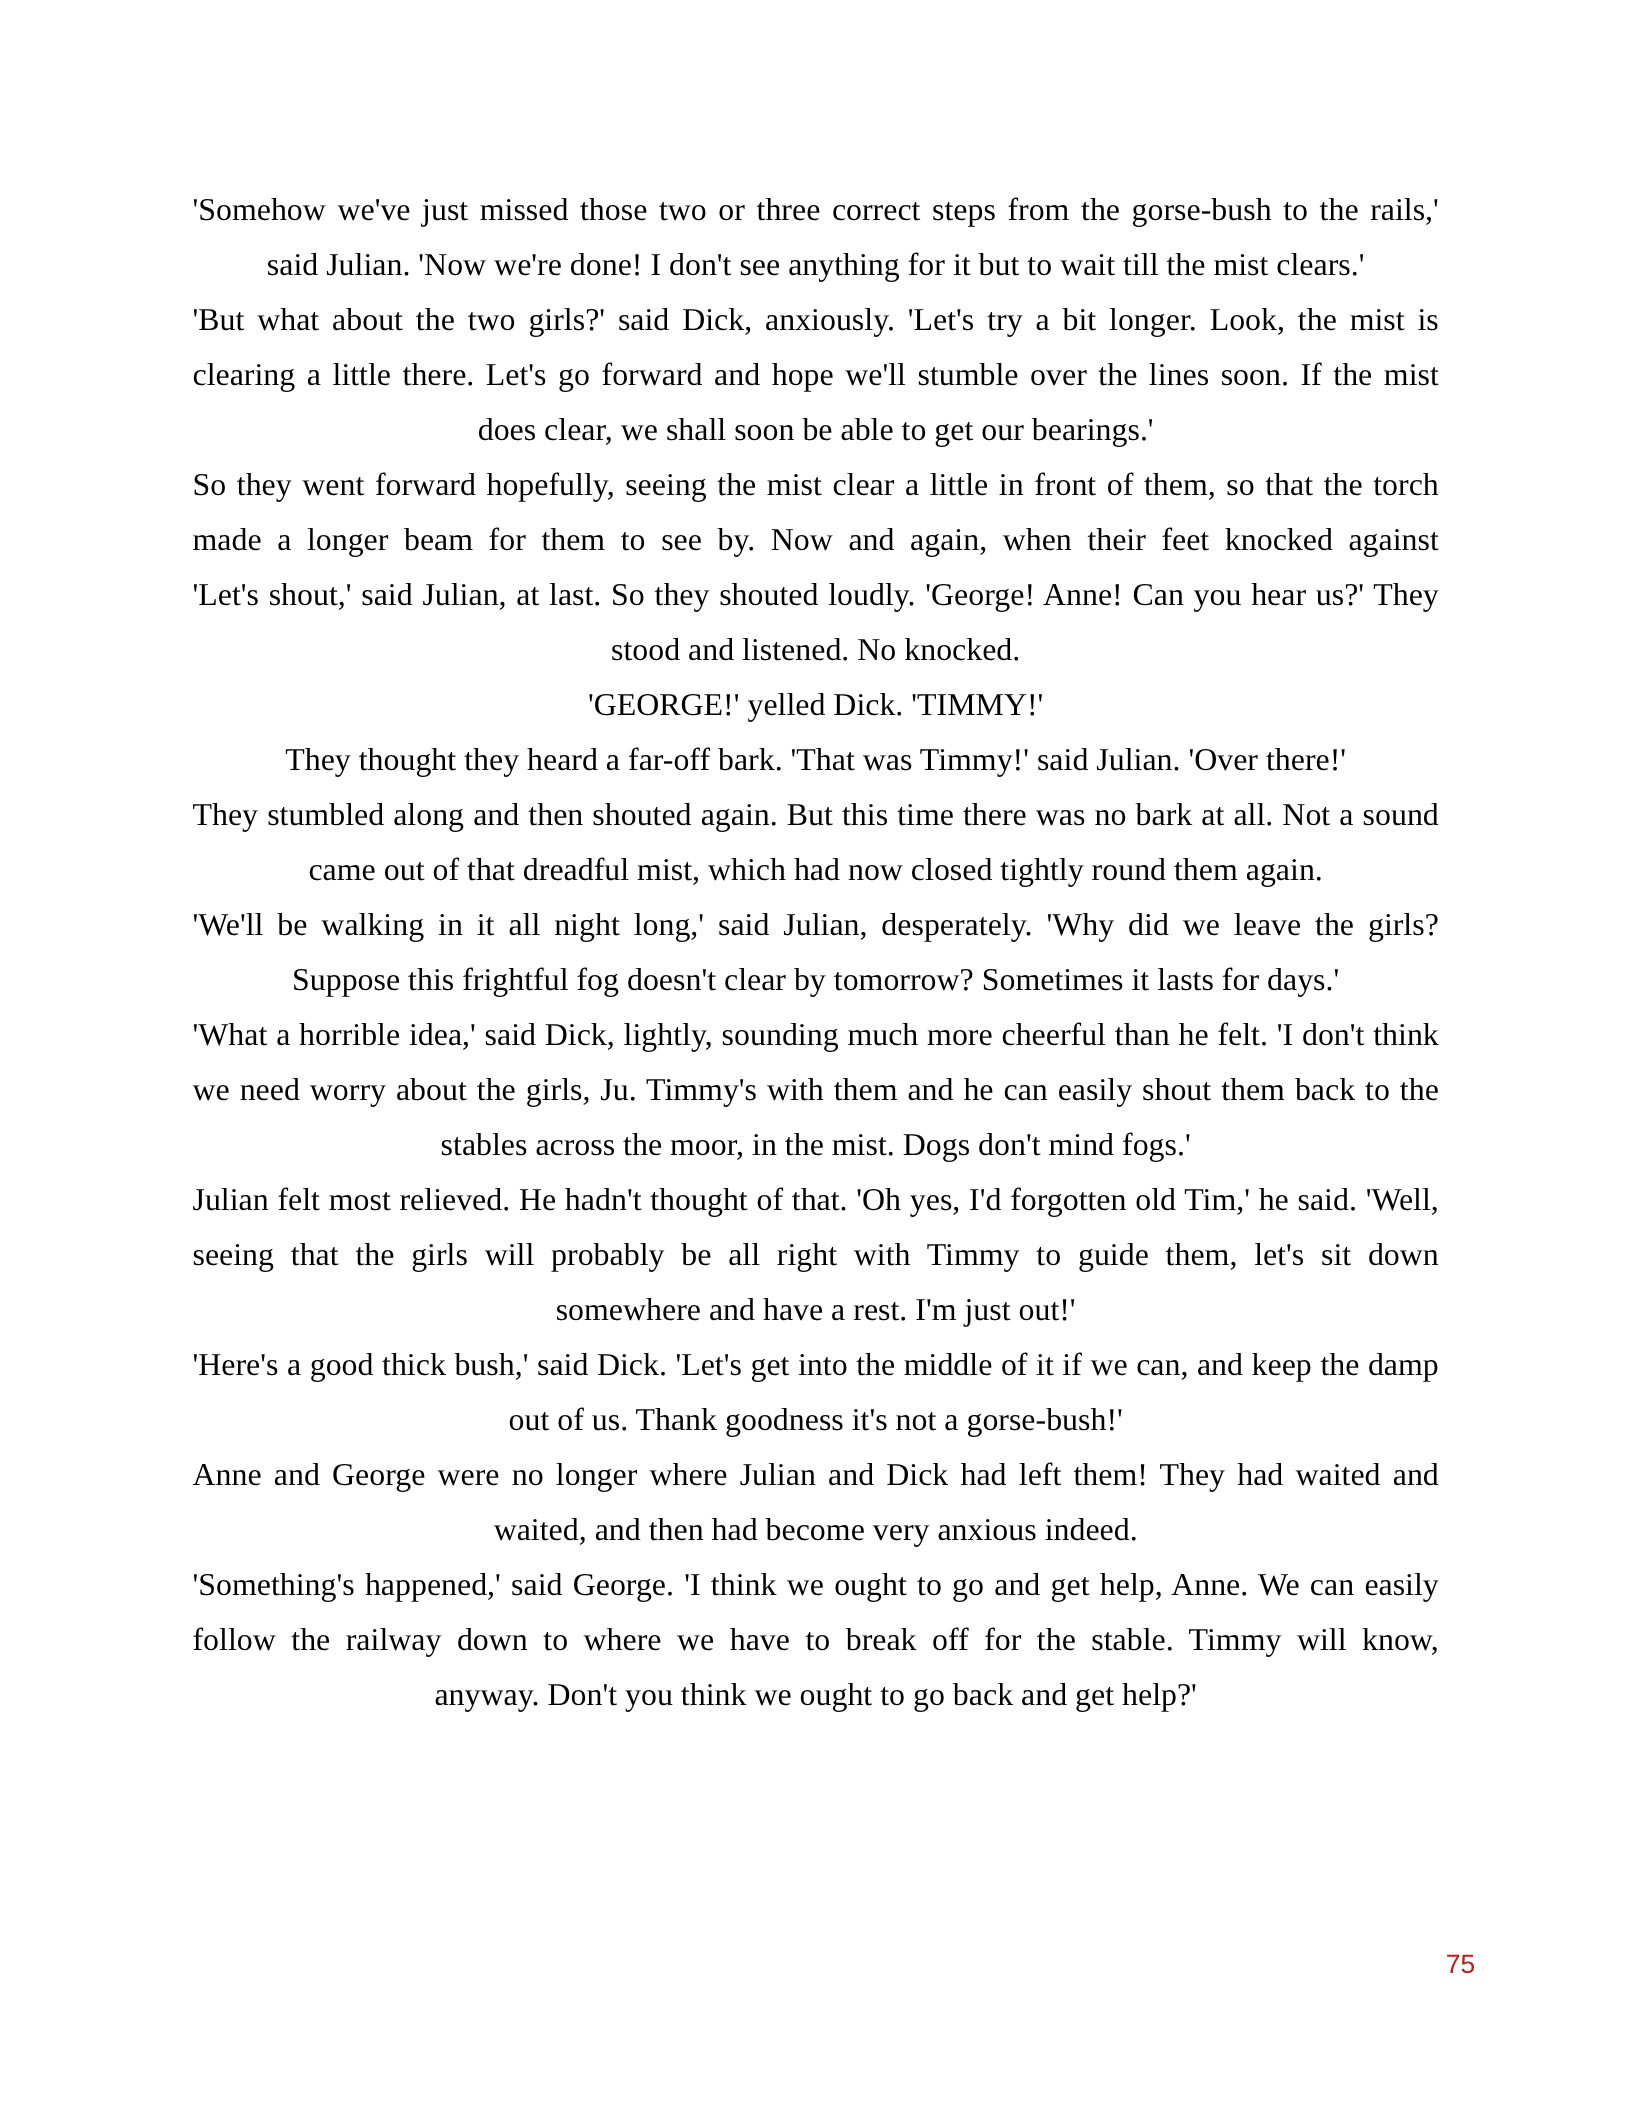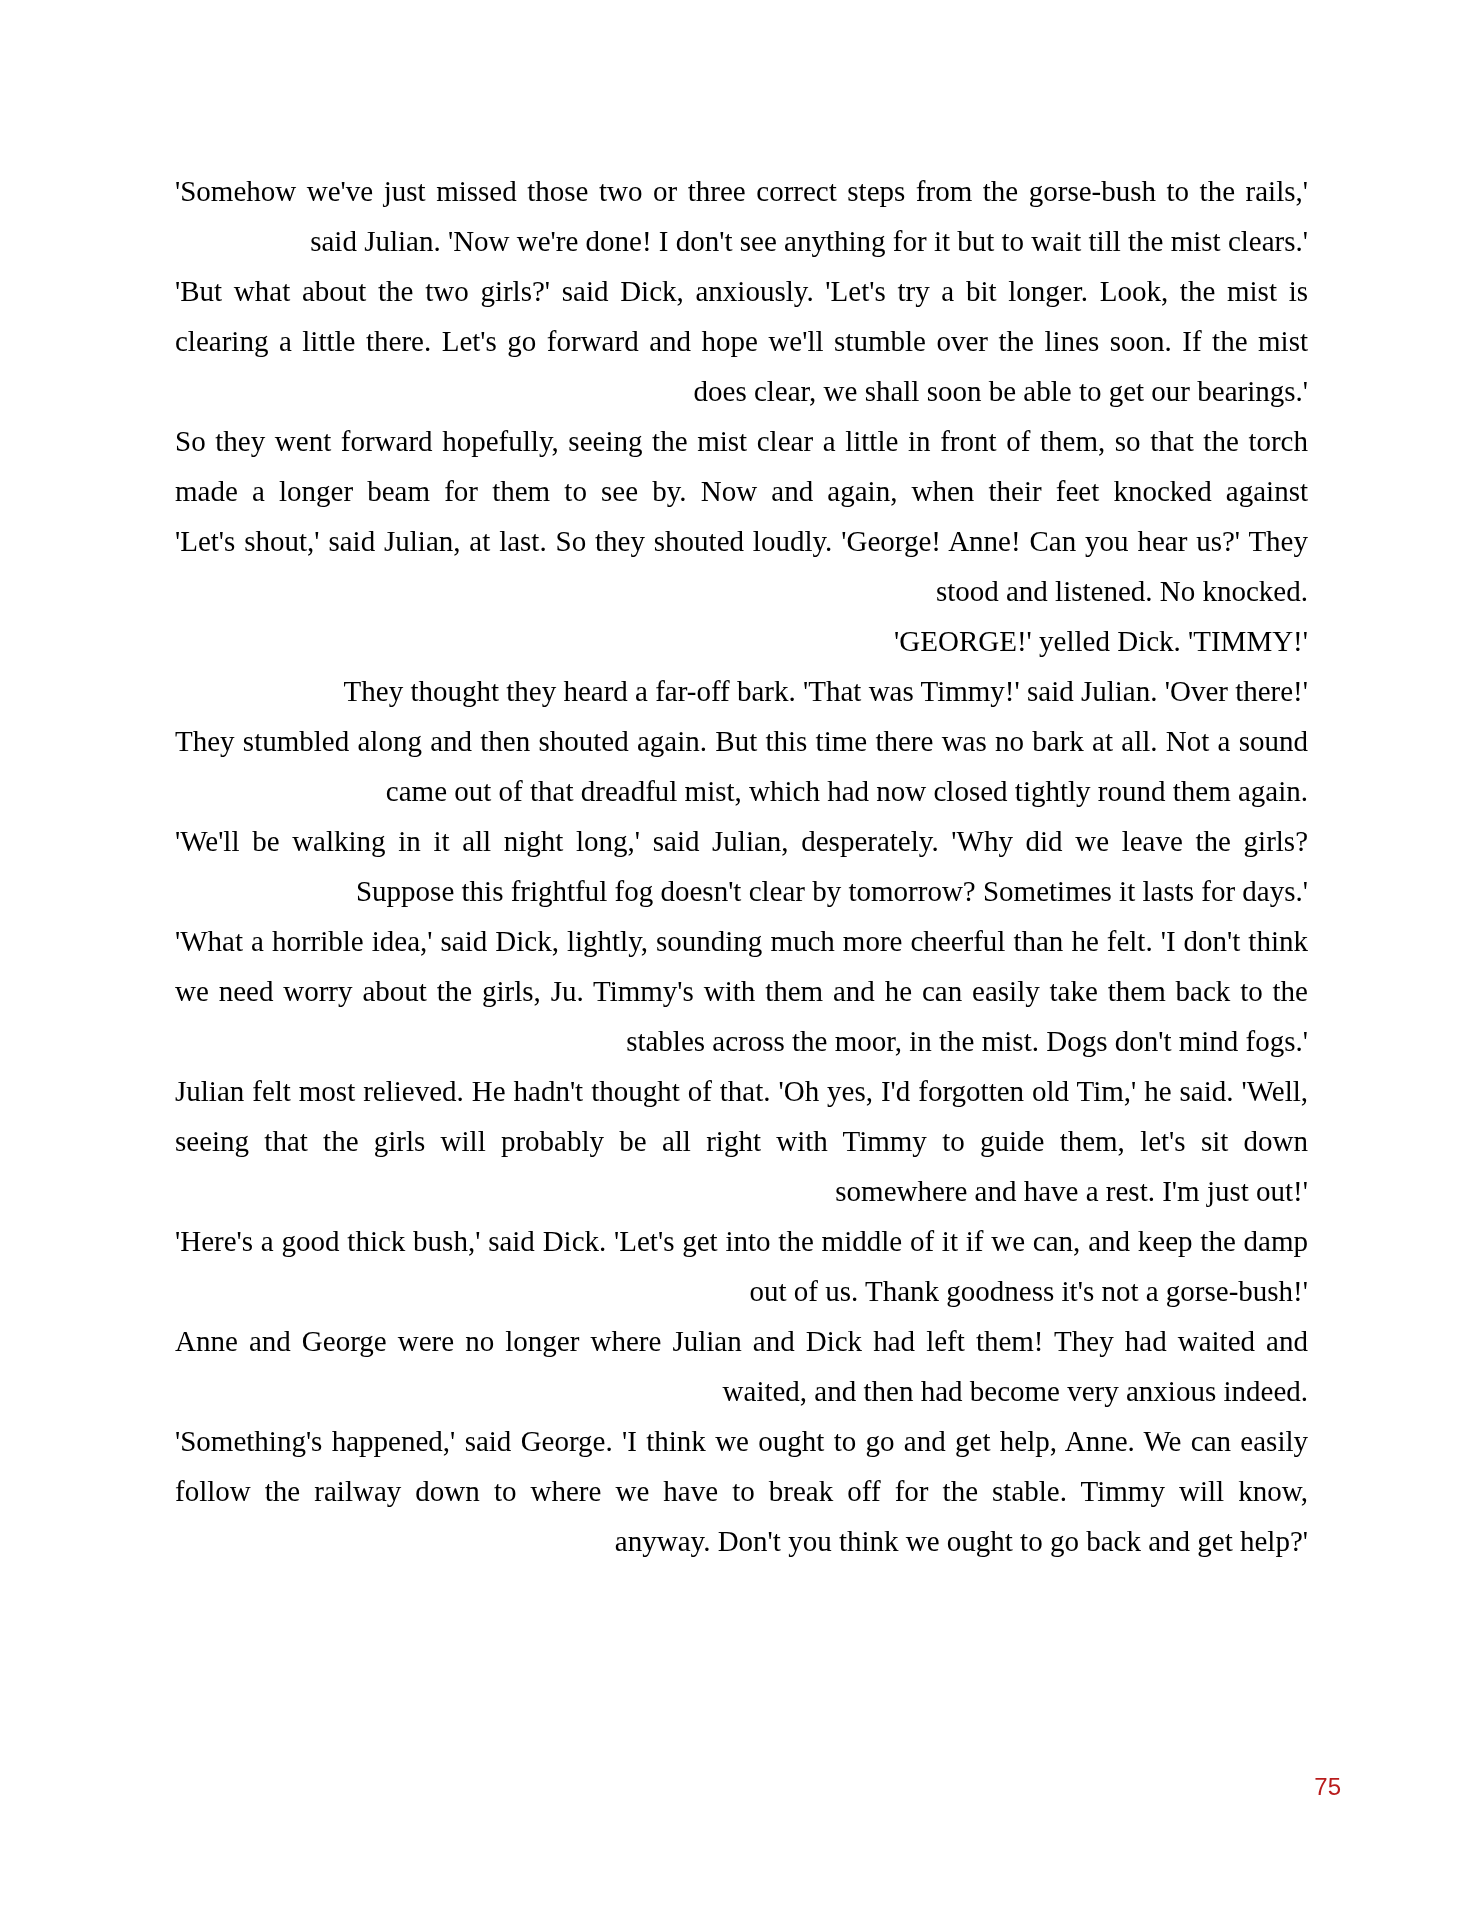--- a/index.html
+++ b/index.html
@@ -29,21 +29,21 @@
       width: 1133px;
       font-family: "Liberation Serif", "DejaVu Serif", serif;
       font-size: 29px;
       line-height: 50px;
       color: #000000;
     }
     .line {
       display: block;
       height: 50px;
       white-space: nowrap;
-      text-align: right;
+      text-align: center;
     }
     .line.justify {
       text-align: justify;
       text-align-last: justify;
       white-space: normal;
       overflow: hidden;
     }
     .page-number {
       position: absolute;
       right: 176px;
@@ -85,21 +85,21 @@
       <div class="paragraph">
         <span class="line justify">They stumbled along and then shouted again. But this time there was no bark at all. Not a sound</span>
         <span class="line">came out of that dreadful mist, which had now closed tightly round them again.</span>
       </div>
       <div class="paragraph">
         <span class="line justify">'We'll be walking in it all night long,' said Julian, desperately. 'Why did we leave the girls?</span>
         <span class="line">Suppose this frightful fog doesn't clear by tomorrow? Sometimes it lasts for days.'</span>
       </div>
       <div class="paragraph">
         <span class="line justify">'What a horrible idea,' said Dick, lightly, sounding much more cheerful than he felt. 'I don't think</span>
-        <span class="line justify">we need worry about the girls, Ju. Timmy's with them and he can easily take them back to the</span>
+        <span class="line justify">we need worry about the girls, Ju. Timmy's with them and he can easily shout them back to the</span>
         <span class="line">stables across the moor, in the mist. Dogs don't mind fogs.'</span>
       </div>
       <div class="paragraph">
         <span class="line justify">Julian felt most relieved. He hadn't thought of that. 'Oh yes, I'd forgotten old Tim,' he said. 'Well,</span>
         <span class="line justify">seeing that the girls will probably be all right with Timmy to guide them, let's sit down</span>
         <span class="line">somewhere and have a rest. I'm just out!'</span>
       </div>
       <div class="paragraph">
         <span class="line justify">'Here's a good thick bush,' said Dick. 'Let's get into the middle of it if we can, and keep the damp</span>
         <span class="line">out of us. Thank goodness it's not a gorse-bush!'</span>

